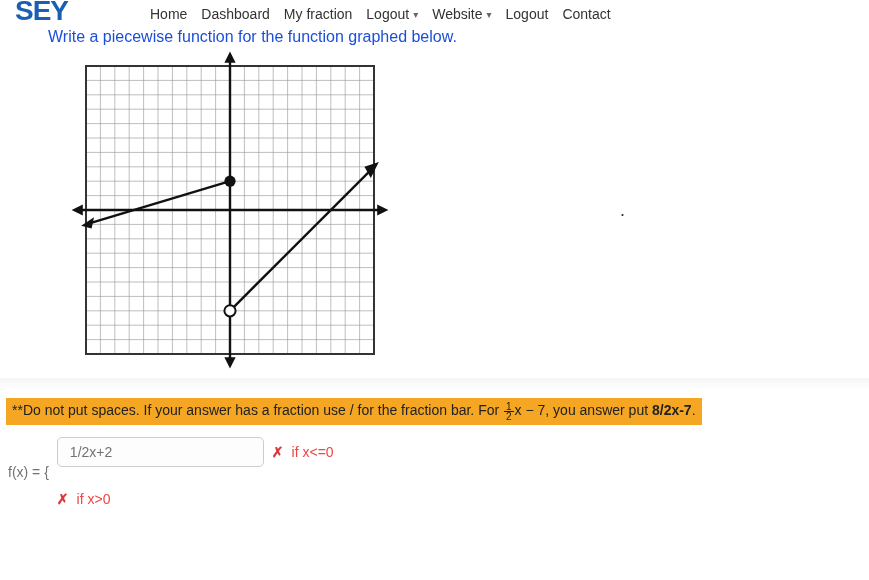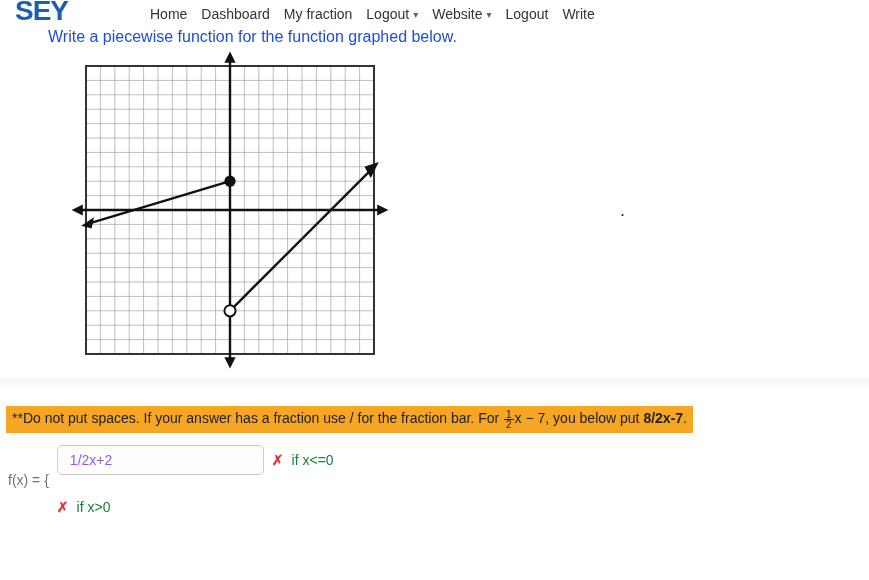--- a/index.html
+++ b/index.html
@@ -58,21 +58,21 @@
       left: 620px;
       font-size: 18px;
       color: #333;
     }
     .shadow-bar {
       margin-top: 8px;
       height: 12px;
       background: linear-gradient(to bottom, rgba(0,0,0,0.04), rgba(0,0,0,0));
     }
     .instruction-bar {
-      margin: 16px 6px 0 6px;
+      margin: 8px 6px 0 6px;
       padding: 4px 6px;
       background: #f5a623;
       font-size: 14px;
       color: #222;
       display: inline-block;
     }
     .instruction-bar .frac {
       display: inline-flex;
       flex-direction: column;
       align-items: center;
@@ -102,32 +102,32 @@
       display: flex;
       align-items: center;
       gap: 8px;
     }
     .answer-box {
       border: 1px solid #ccc;
       border-radius: 5px;
       padding: 6px 12px;
       min-width: 120px;
       font-size: 14px;
-      color: #8b5cf6;
+      color: #737373;
       background: #fdfdfd;
       outline: none;
     }
     .mark-x {
       color: #d9363e;
       font-weight: bold;
       font-size: 14px;
     }
     .cond {
       font-size: 14px;
-      color: #15803d;
+      color: #ef4444;
     }
   </style>
 </head>
 <body>
 
 
 
 <div class="logo-fragment">SEY</div>
 
 <nav class="nav">
@@ -145,21 +145,21 @@
       <span class="chevron">▾</span>
     </div>
   <div class="nav-item">
       <span>Website</span>
       <span class="chevron">▾</span>
     </div>
   <div class="nav-item">
       <span>Logout</span>
     </div>
   <div class="nav-item">
-      <span>Write</span>
+      <span>Contact</span>
     </div>
 </nav>
 
 <div class="question-text">Write a piecewise function for the function graphed below.</div>
 
 <div class="graph-container">
   <svg viewBox="0 0 400 400">
 
     <g stroke="#999" stroke-width="0.8">
       <line x1="20" y1="20" x2="20" y2="380"></line>
@@ -226,21 +226,21 @@
 </div>
 
 <div class="stray-dot">.</div>
 
 <div class="shadow-bar"></div>
 
 <div class="instruction-bar">
   <span>**Do not put spaces. If your answer has a fraction use / for the fraction bar. For </span><span class="frac">
       <span class="num">1</span>
       <span class="den">2</span>
-    </span><span>x − 7, you below put </span><b>8/2x-7</b><span>.</span>
+    </span><span>x − 7, you answer put </span><b>8/2x-7</b><span>.</span>
 </div>
 
 <div class="answer-area">
   <div class="fx-label">f(x) = {</div>
   <div class="cases">
     <div class="case-row">
       <input class="answer-box" value="1/2x+2" style="">
       <span class="mark-x">✗</span>
       <span class="cond">if x&lt;=0</span>
     </div>

